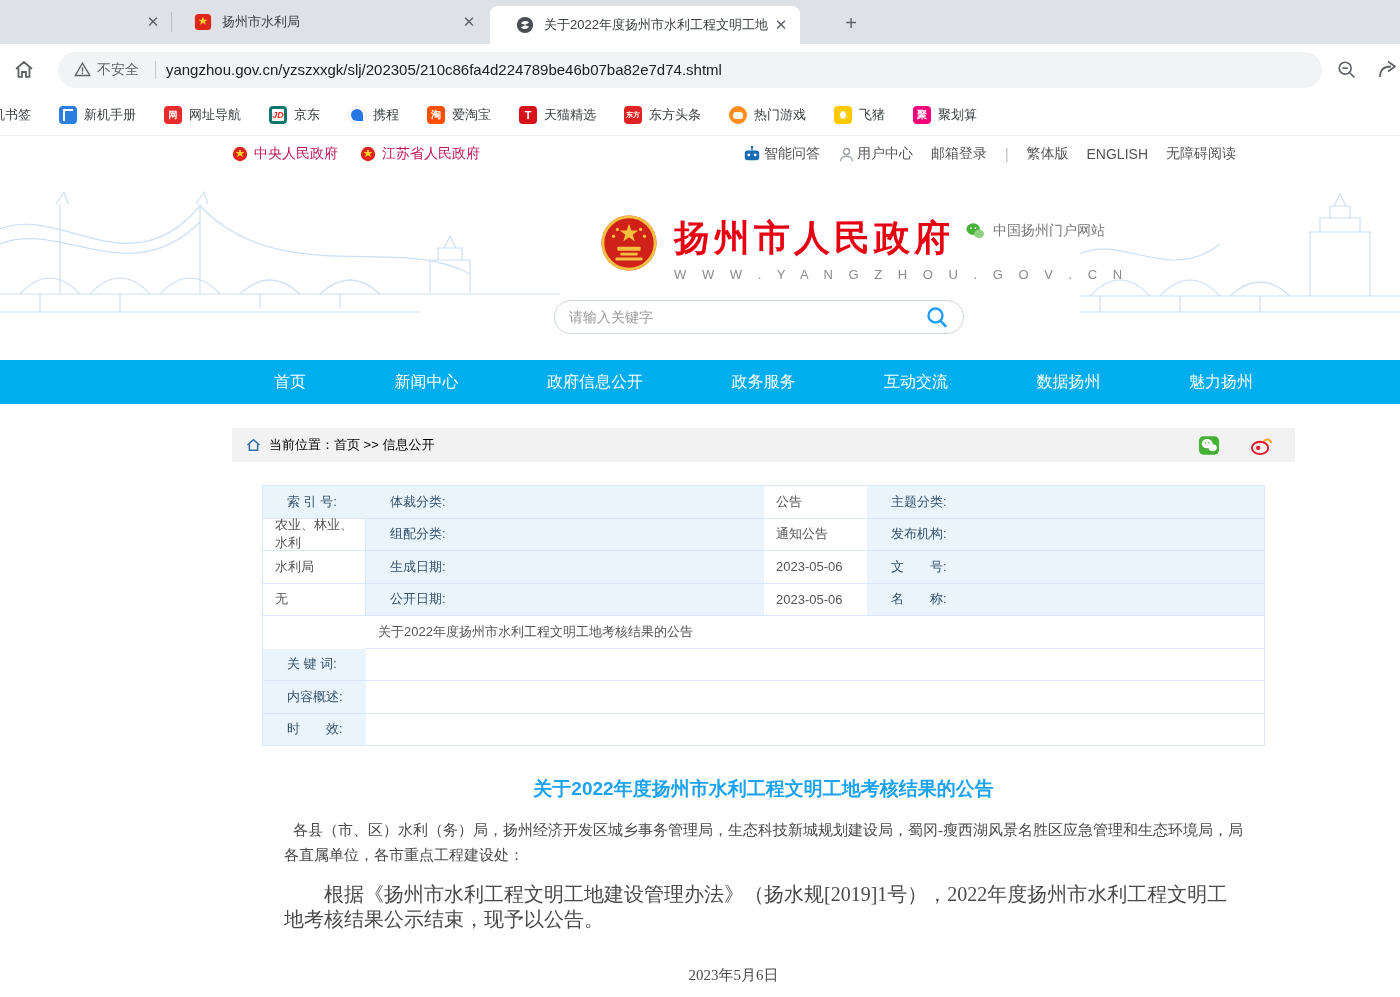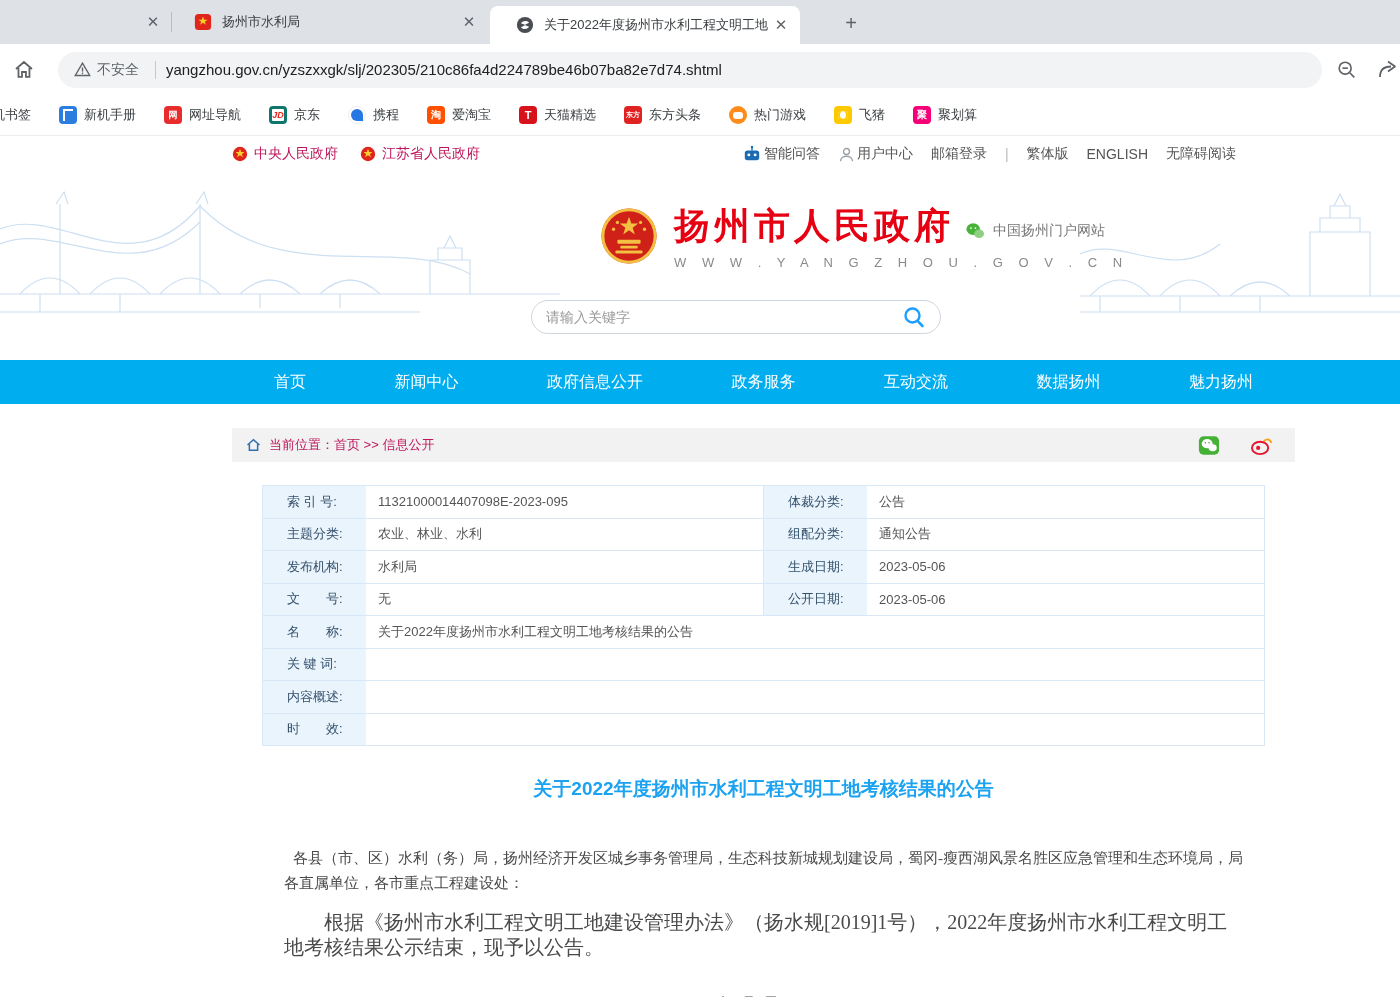--- a/index.html
+++ b/index.html
@@ -56,56 +56,56 @@
   .site { position:absolute; left:0; top:136px; width:1400px; }
   .govbar { position:relative; height:38px; }
   .gov-left { position:absolute; left:232px; top:9px; display:flex; gap:22px; align-items:center; }
   .gov-link { display:flex; align-items:center; gap:6px; font-size:14px; color:#be185d; cursor:pointer; }
   .gov-right { position:absolute; right:164px; top:9px; display:flex; gap:18px; align-items:center; font-size:14px; color:#555; }
   .gov-right .item { display:flex; align-items:center; gap:2px; cursor:pointer; }
   .gov-right .divider { color:#bbb; }
 
   .banner { position:relative; height:186px; }
   .banner svg.art { position:absolute; top:0; }
-  .logo-row { position:absolute; left:600px; top:28px; display:flex; align-items:center; }
+  .logo-row { position:absolute; left:600px; top:40px; display:flex; }
   .emblem-big { width:58px; height:58px; }
   .logo-text { margin-left:16px; }
   .site-name { font-size:36px; font-weight:bold; color:#e60012; letter-spacing:4px;
     font-family:"Liberation Serif","DejaVu Serif",serif; }
   .site-domain { font-size:13px; color:#8a8a8a; letter-spacing:6px; margin-top:4px; }
   .portal { position:absolute; left:965px; top:48px; display:flex; align-items:center; gap:8px;
     font-size:14px; color:#777; }
-  .searchbox { position:absolute; left:531px; top:126px; width:410px; height:34px; border:1px solid #cfd6de;
+  .searchbox { position:absolute; left:554px; top:126px; width:410px; height:34px; border:1px solid #cfd6de;
     border-radius:17px; background:#fff; display:flex; align-items:center; padding:0 14px; }
   .searchbox input { flex:1; border:none; outline:none; font-size:14px; color:#333; background:transparent; }
   .searchbox input::placeholder { color:#999; }
 
   .mainnav { height:44px; background:#00aeef; }
   .mainnav .inner { margin-left:274px; width:979px; height:44px; display:flex; justify-content:space-between; align-items:center; }
   .nav-item { color:#fff; font-size:16px; cursor:pointer; }
 
   .crumbbar { margin:24px 0 0 232px; width:1063px; height:34px; background:#f2f2f2;
     display:flex; align-items:center; padding:0 14px; }
-  .crumb-text { font-size:13px; color:#be185d; margin-left:8px; flex:1; }
+  .crumb-text { font-size:13px; color:#000000; margin-left:8px; flex:1; }
   .share-ics { display:flex; gap:30px; align-items:center; margin-right:8px; }
 
   .content { margin-left:232px; width:1063px; background:#fff; }
   .meta-table { margin:23px 30px 0 30px; width:1003px; display:grid;
     grid-template-columns:103px 398px 103px 1fr; grid-auto-rows:32.5px;
     border:1px solid #d9e8f6; border-bottom:none; font-size:13px; }
   .mcell { border-bottom:1px solid #d9e8f6; display:flex; align-items:center; }
   .mlabel { background:#eaf4fc; color:#33506b; padding-left:24px; }
   .mvalue { color:#555; padding-left:12px; border-right:1px solid #d9e8f6; }
   .mvalue.last { border-right:none; }
   .mvalue.span3 { grid-column:2 / 5; border-right:none; }
 
   .article { font-family:"Liberation Serif","DejaVu Serif",serif; color:#4a4a4a; }
   .art-title { margin-top:30px; text-align:center; font-size:19px; font-weight:bold; color:#1ba2f0;
     font-family:"Liberation Sans","DejaVu Sans",sans-serif; }
-  .art-p1 { margin:44px 52px 0 52px; font-size:15px; line-height:25px; text-indent:0.6em; }
+  .art-p1 { margin:16px 52px 0 52px; font-size:15px; line-height:25px; text-indent:0.6em; }
   .art-p2 { margin:14px 52px 0 52px; font-size:20px; line-height:25px; text-indent:2em; }
   .art-date { margin-top:34px; padding-right:60px; text-align:center; font-size:15px; }
 </style>
 </head>
 <body>
 
 <div class="tabstrip">
   <div class="tab tab-partial">
     <span class="tab-close">✕</span>
   </div>
@@ -334,21 +334,20 @@
         <ellipse cx="10.5" cy="13.5" rx="8.5" ry="6.5" fill="none" stroke="#e6162d" stroke-width="2"></ellipse>
         <circle cx="8.5" cy="13.5" r="2.2" fill="#e6162d"></circle>
       </svg>
     </div>
   </div>
 
   <div class="content">
 
     <div class="meta-table">
       <div class="mcell mlabel">索 引 号:</div>
-      <div class="mcell mvalue">11321000014407098E-2023-095</div>
       <div class="mcell mlabel">体裁分类:</div>
       <div class="mcell mvalue last">公告</div>
 
       <div class="mcell mlabel">主题分类:</div>
       <div class="mcell mvalue">农业、林业、水利</div>
       <div class="mcell mlabel">组配分类:</div>
       <div class="mcell mvalue last">通知公告</div>
 
       <div class="mcell mlabel">发布机构:</div>
       <div class="mcell mvalue">水利局</div>

